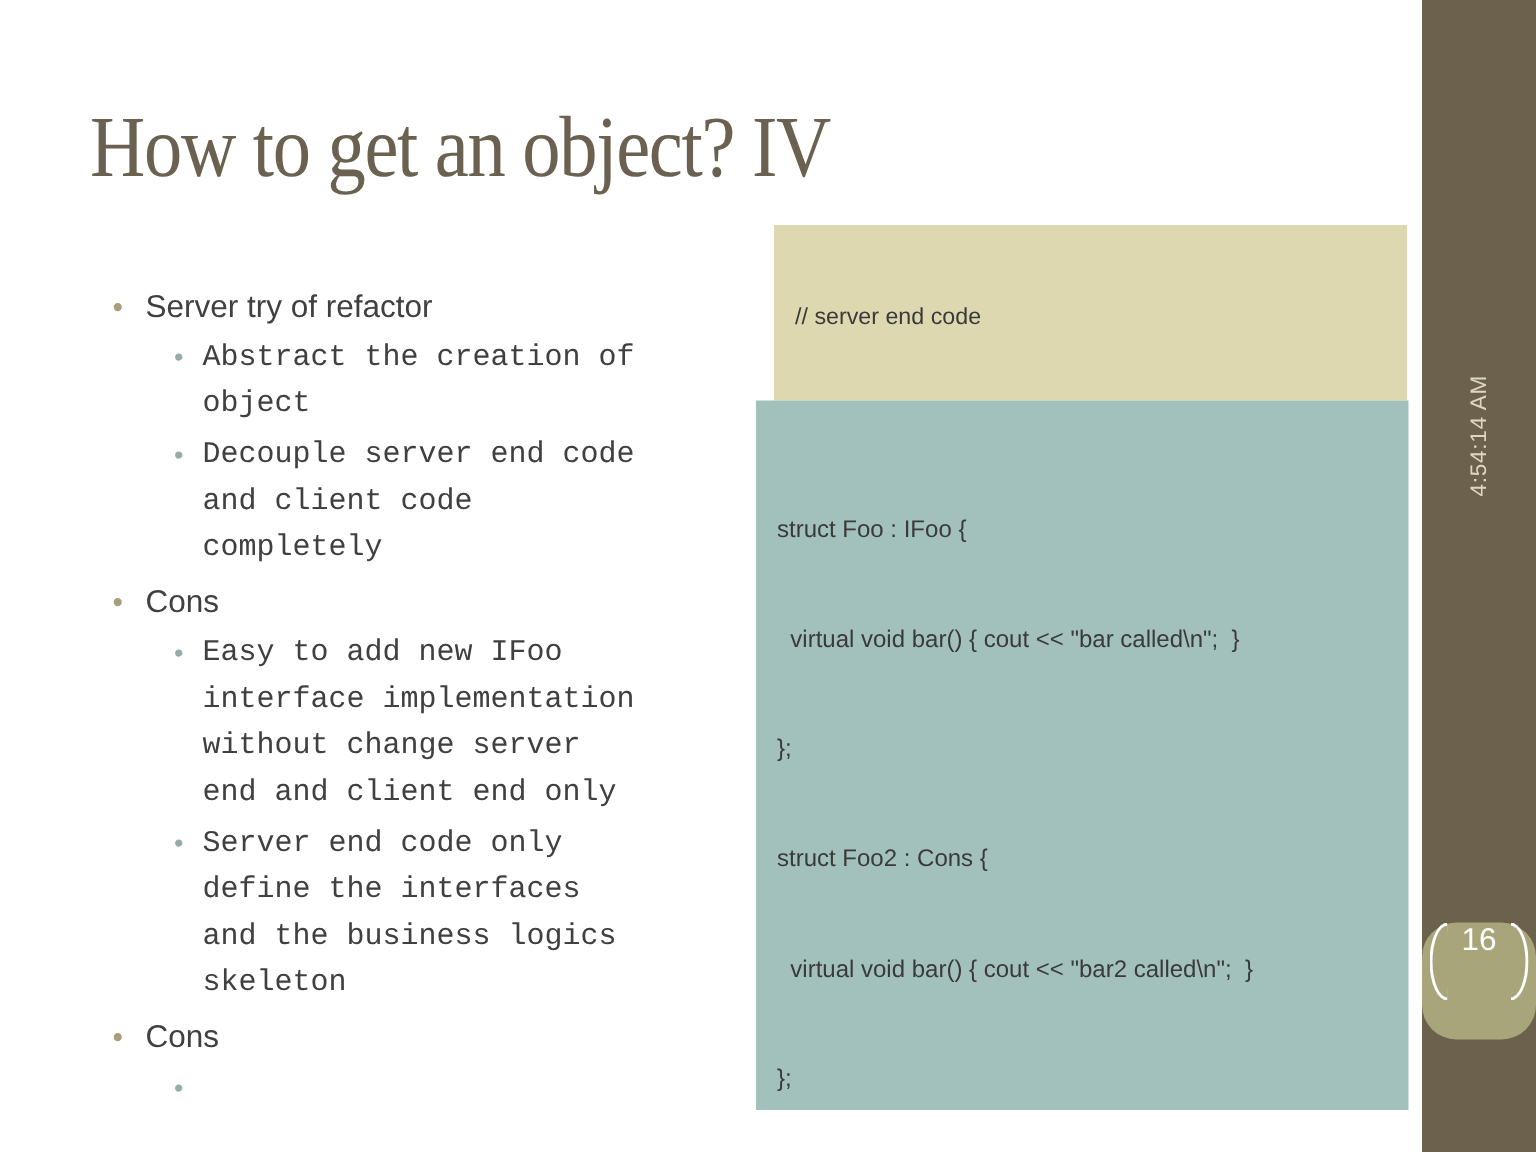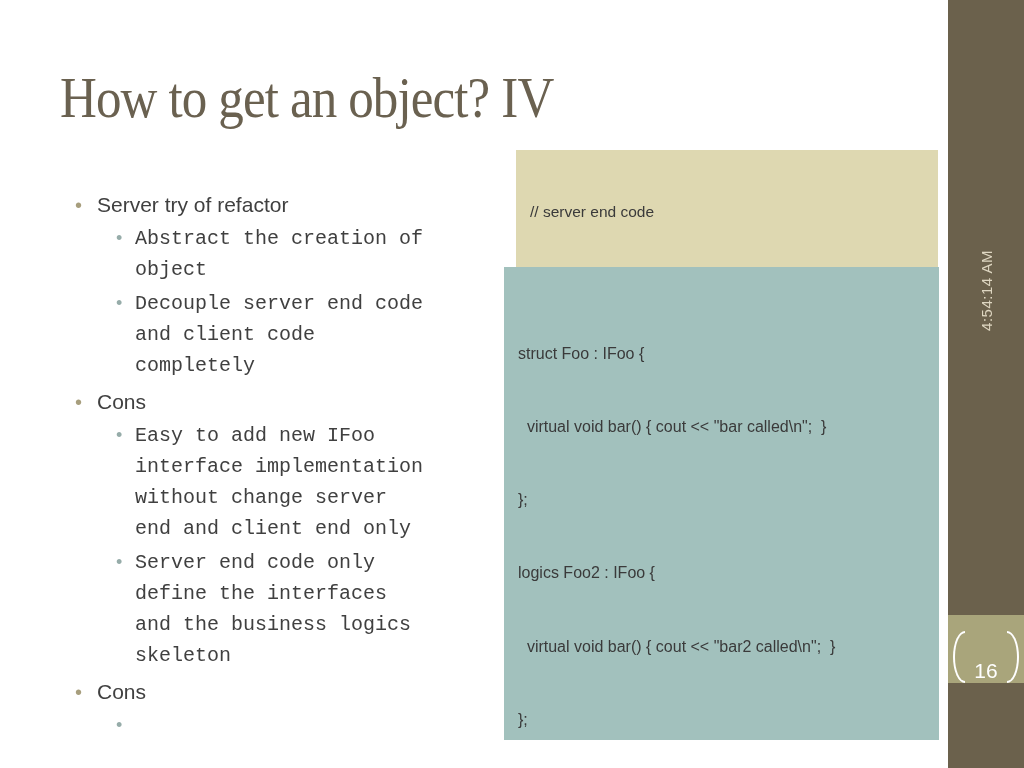--- a/index.html
+++ b/index.html
@@ -39,23 +39,23 @@
     padding:26px 8px 0 14px; font-size:16px; line-height:24.4px;
   }
 
   
   .sidebar { position:absolute; left:948px; top:0; width:76px; height:768px; background:var(--sidebar_bg, #6b614c); }
   .timestamp-wrap { position:absolute; left:948px; top:215px; width:76px; height:150px; display:flex; align-items:center; justify-content:center; }
   .timestamp { transform:rotate(-90deg); white-space:nowrap; color:var(--timestamp_text, #ded6c1); font-size:15px; letter-spacing:0.5px; }
 
   
   .page-box {
-    position:absolute; left:948px; top:615px; width:76px; height:68px;
+    position:absolute; left:948px; top:615px; width:76px; height:78px;
     background:var(--page_box_bg, #a9a57b);
-    display:flex; align-items:flex-end; justify-content:center;
+    display:flex; align-items:flex-start; justify-content:center;border-radius:23px;
   }
   .paren { display:block; width:12px; height:52px; }
   .paren-l { border-left:2px solid #fff; border-top:2px solid #fff; border-bottom:2px solid #fff;
              border-top-left-radius:12px 26px; border-bottom-left-radius:12px 26px; }
   .paren-r { border-right:2px solid #fff; border-top:2px solid #fff; border-bottom:2px solid #fff;
              border-top-right-radius:12px 26px; border-bottom-right-radius:12px 26px; }
   .page-num { color:#ffffff; font-size:21px; margin:0 9px; }
 </style>
 </head>
 <body>
@@ -103,21 +103,21 @@
     
     
     
     
   </div>
 
   <div class="code code-impl">
     <div class="cl">struct Foo : IFoo {</div>
     <div class="cl">  virtual void bar() { cout &lt;&lt; "bar called\n";  }</div>
     <div class="cl">};</div>
-    <div class="cl">logics Foo2 : IFoo {</div>
+    <div class="cl">struct Foo2 : Cons {</div>
     <div class="cl">  virtual void bar() { cout &lt;&lt; "bar2 called\n";  }</div>
     <div class="cl">};</div>
     
     
     
     
     
     
     
     

